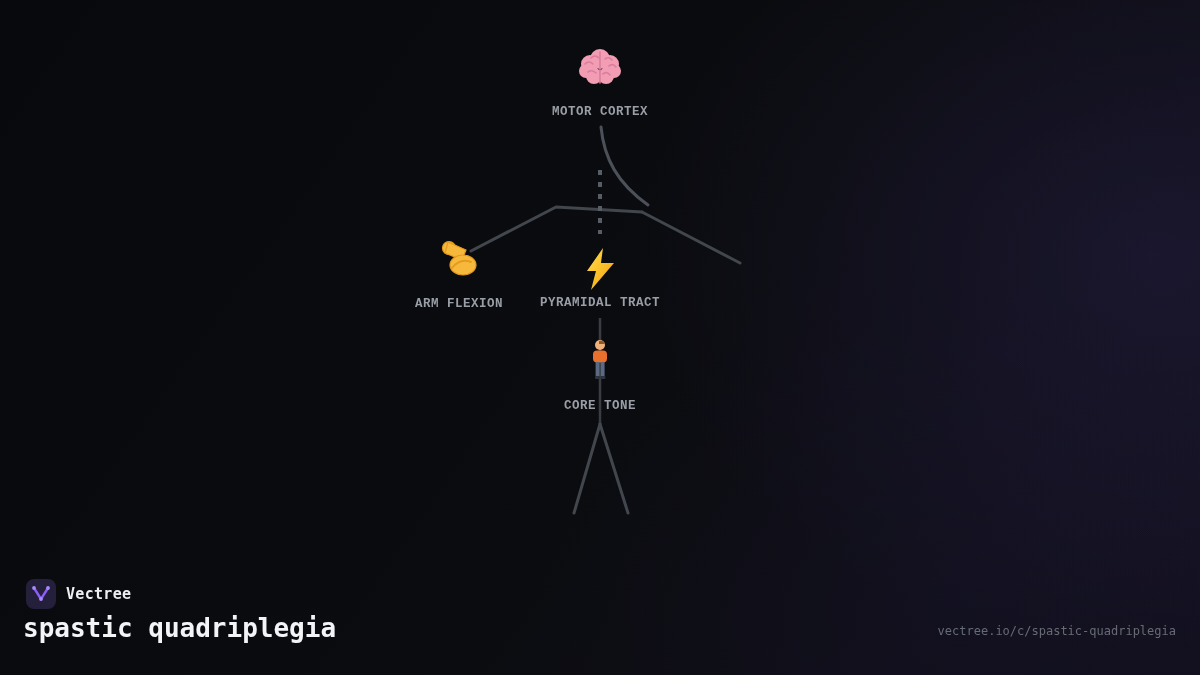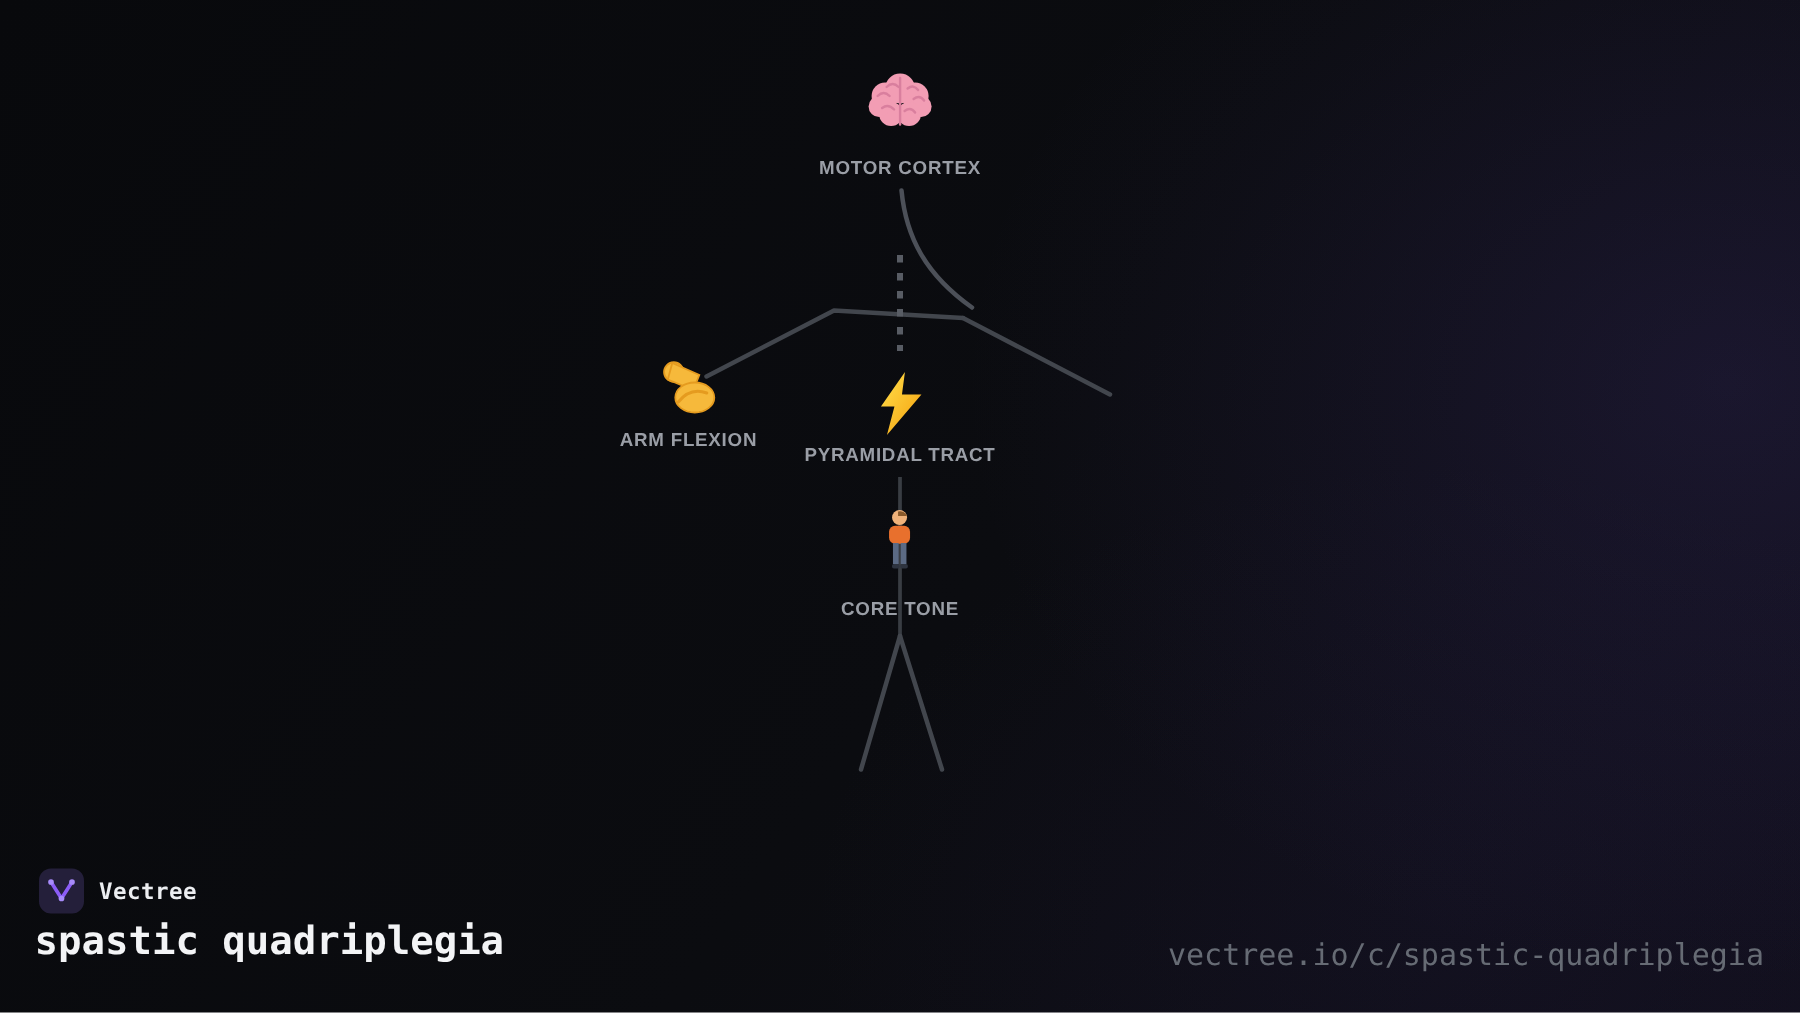--- a/index.html
+++ b/index.html
@@ -12,42 +12,42 @@
       linear-gradient(125deg,#08090c 0%,#0b0c10 55%,#110f1c 100%);
   }
   .canvas{position:absolute;inset:0;}
   .edges{position:absolute;inset:0;pointer-events:none;}
   .node{
     position:absolute;display:flex;flex-direction:column;align-items:center;
     transform:translateX(-50%);cursor:pointer;
   }
   .node .icon{display:block;line-height:0;}
   .node-label{
-    font-family:Liberation Sans, sans-serif;
+    font-family:Liberation Mono, monospace;
     font-weight:bold;font-size:12.5px;letter-spacing:0.5px;
     color:#9a9ea6;white-space:nowrap;
   }
   .brand{
     position:absolute;left:26px;top:579px;display:flex;align-items:center;gap:10px;
   }
   .brand-badge{
     width:30px;height:30px;border-radius:8px;background:#241f3a;
     display:flex;align-items:center;justify-content:center;
   }
   .brand-name{
     color:#eceef1;font-size:15px;font-weight:bold;letter-spacing:0.3px;
   }
   .page-title{
     position:absolute;left:23px;top:613px;
     color:#f3f4f6;font-size:26px;font-weight:bold;letter-spacing:0px;
     white-space:nowrap;
   }
   .footer-url{
     position:absolute;right:24px;top:624px;
-    color:#666b74;font-size:20px;white-space:nowrap;
+    color:#666b74;font-size:12px;white-space:nowrap;
   }
 </style>
 </head>
 <body>
 
 <div class="canvas">
 
   <svg class="edges" width="1200" height="675" viewBox="0 0 1200 675">
     <path d="M601,127 C604,158 617,183 648,205" fill="none" stroke="#4c5058" stroke-width="3" stroke-linecap="round"></path>
     <path d="M471,251 L556,207 L642,212" fill="none" stroke="#42464d" stroke-width="3" stroke-linecap="round" stroke-linejoin="round"></path>
@@ -77,21 +77,21 @@
           <path d="M29,13 q4,-3 7,1"></path>
             <path d="M33,20 q4,-3 7,1"></path>
           <path d="M12,26 q4,-3 8,1"></path>
             <path d="M27,28 q4,-3 7,1"></path>
         </g>
       </svg>
     </span>
     <span class="node-label">MOTOR CORTEX</span>
   </div>
 
-  <div class="node" style="left:459px;top:237px;gap:9px">
+  <div class="node" style="left:459px;top:237px;gap:20px">
     <span class="icon">
       <svg width="40" height="40" viewBox="0 0 40 40">
         <g fill="#f6b93b" stroke="#e59b1f" stroke-width="1.2">
           <circle cx="10" cy="11" r="6.5"></circle>
           <path d="M9,5 L27,13 L23,23 L6,16 Z"></path>
           <ellipse cx="24" cy="28" rx="13" ry="10"></ellipse>
         </g>
         <path d="M13,31 q8,-10 19,-6" fill="none" stroke="#e59b1f" stroke-width="2" stroke-linecap="round"></path>
       </svg>
     </span>

